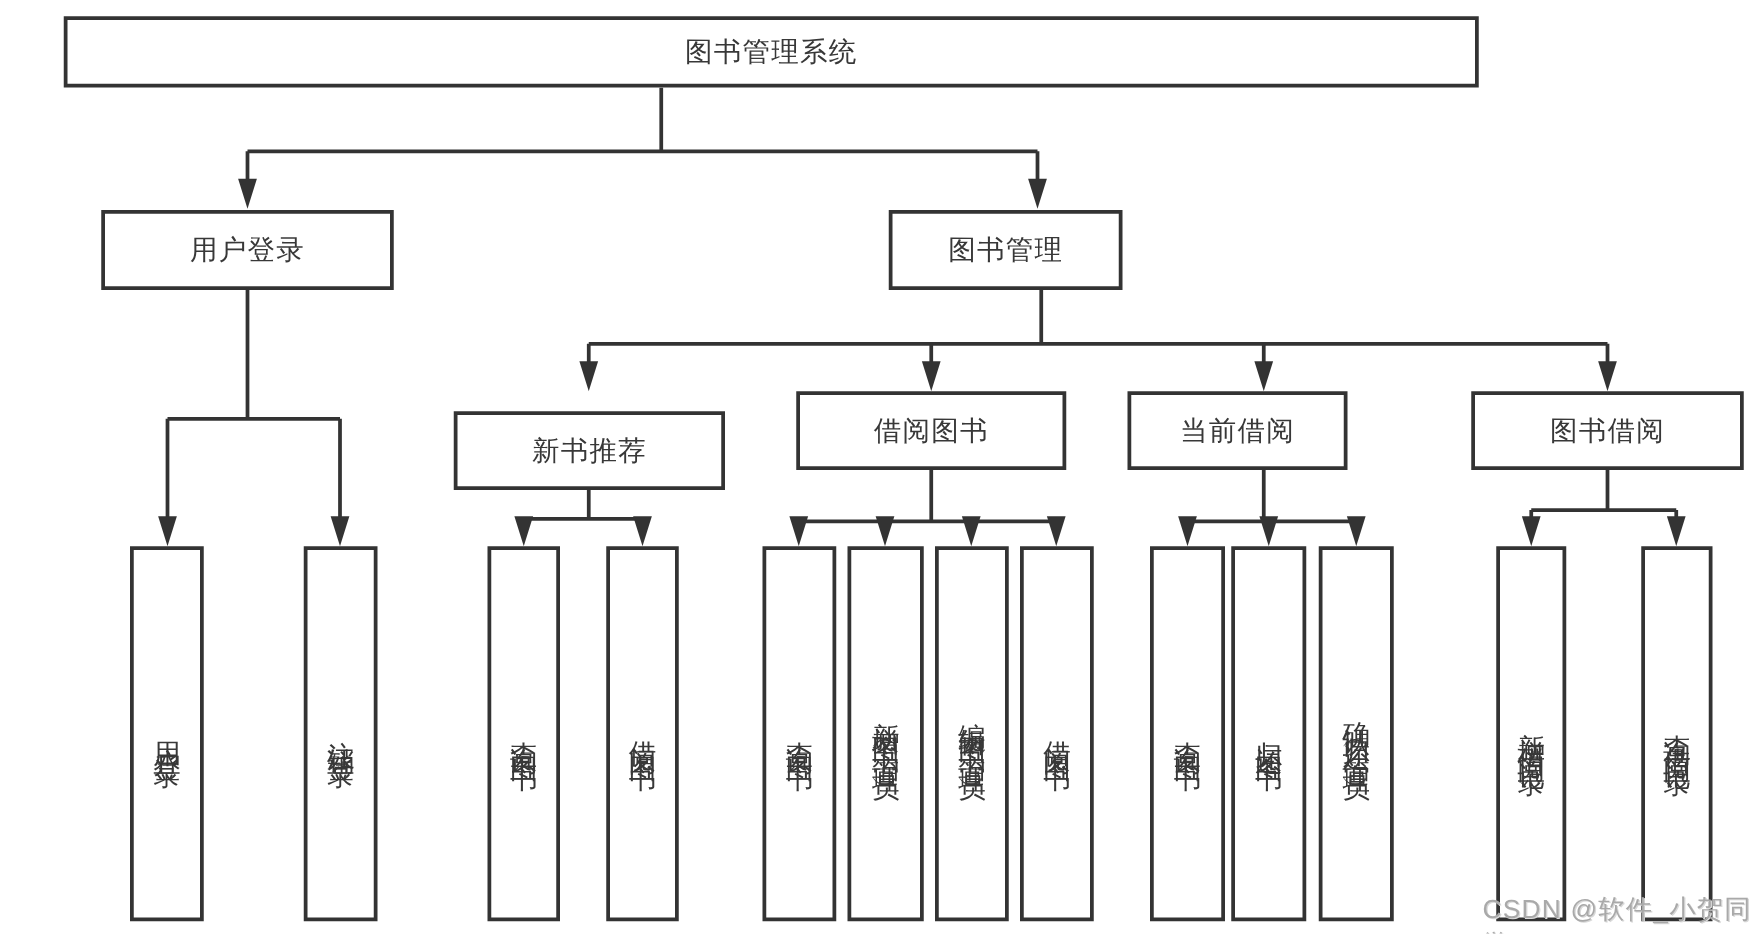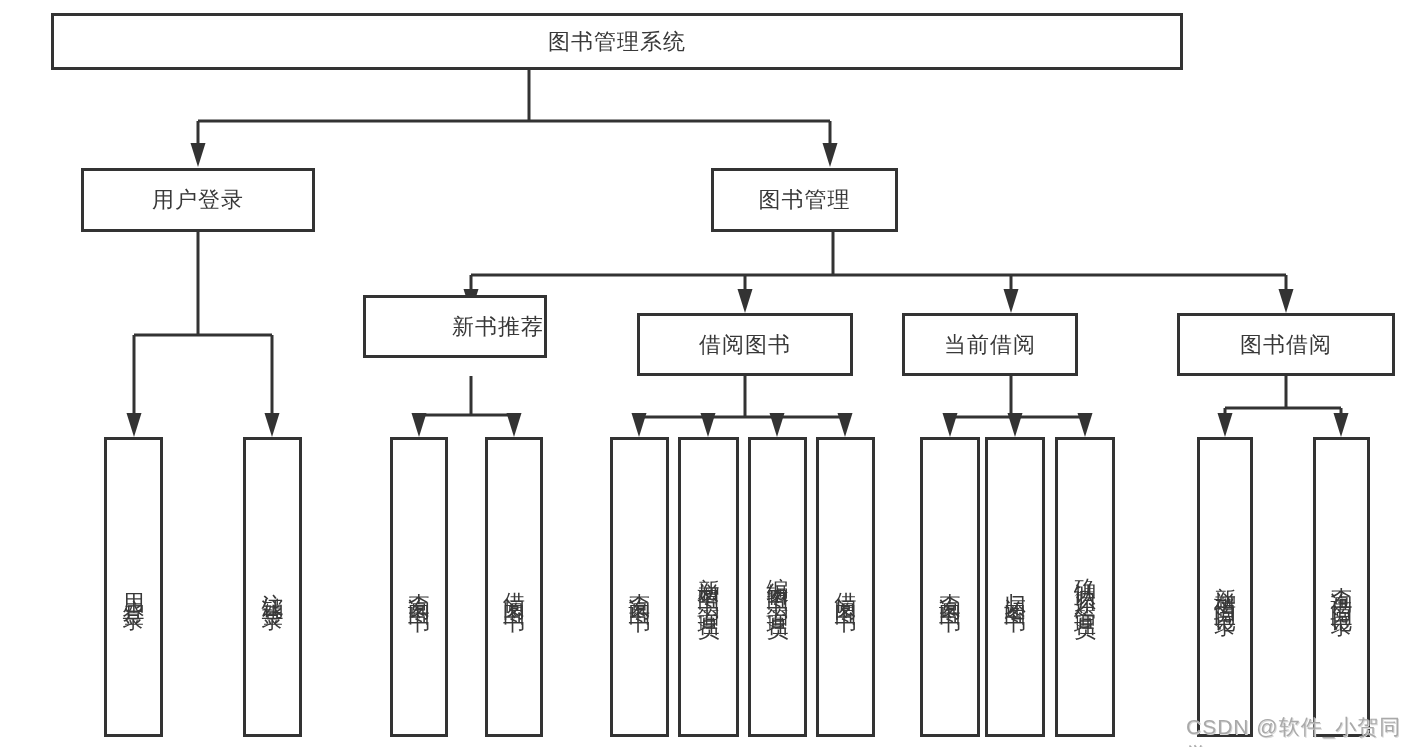--- a/index.html
+++ b/index.html
@@ -119,21 +119,21 @@
     <span>图书管理系统</span>
   </div>
 
   <div class="node" style="left:81px; top:168px; width:234px; height:64px;">
     <span>用户登录</span>
   </div>
   <div class="node" style="left:711px; top:168px; width:187px; height:64px;">
     <span>图书管理</span>
   </div>
 
-  <div class="node" style="left:363px; top:295px; width:184px; height:63px;justify-content:flex-end;">
+  <div class="node" style="left:363px; top:329px; width:217px; height:63px;">
     <span>新书推荐</span>
   </div>
   <div class="node" style="left:637px; top:313px; width:216px; height:63px;">
     <span>借阅图书</span>
   </div>
   <div class="node" style="left:902px; top:313px; width:176px; height:63px;">
     <span>当前借阅</span>
   </div>
   <div class="node" style="left:1177px; top:313px; width:218px; height:63px;">
     <span>图书借阅</span>

